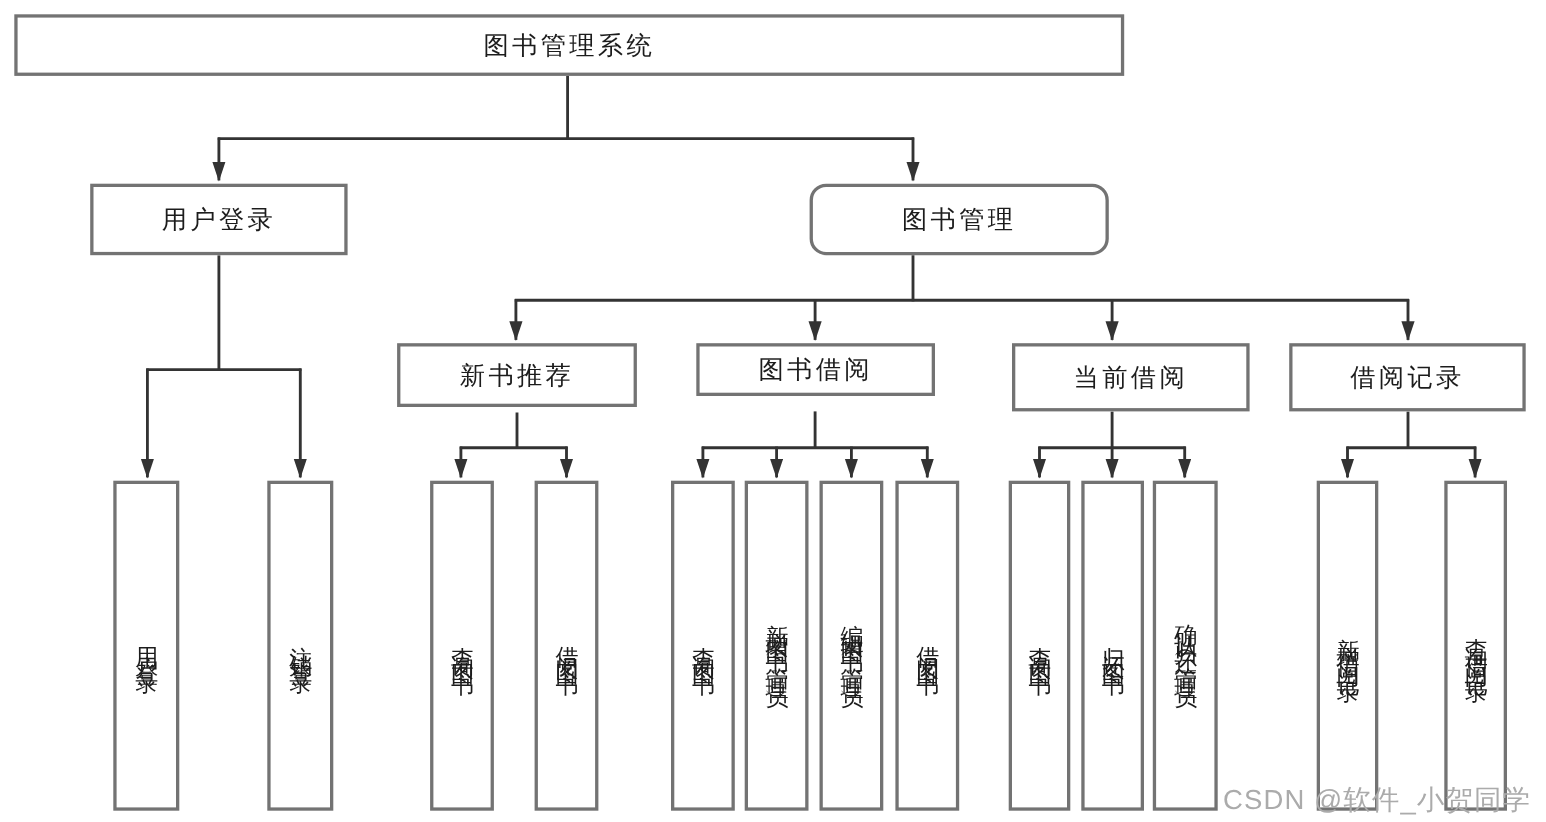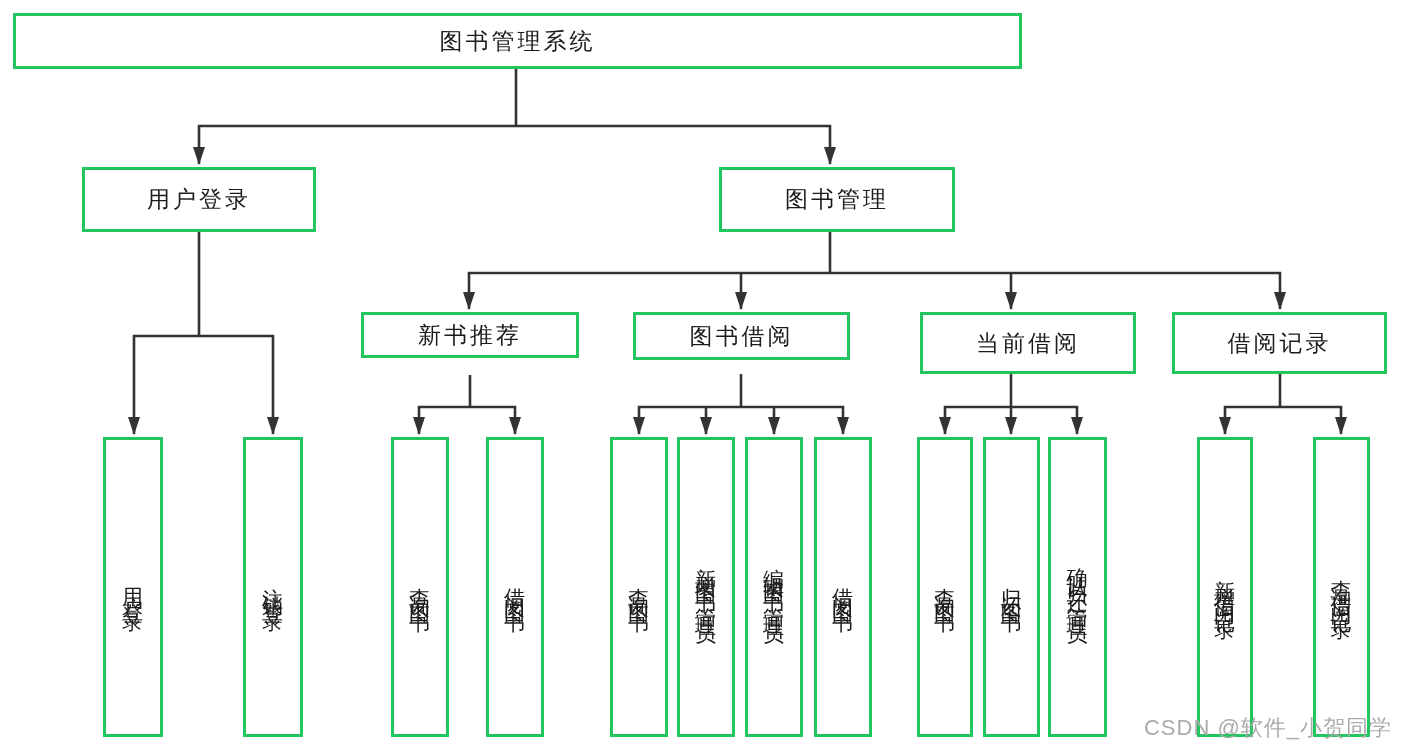--- a/index.html
+++ b/index.html
@@ -8,21 +8,21 @@
     width:1405px;height:747px;
     background:#ffffff;
     font-family:"Liberation Sans","DejaVu Sans",sans-serif;
     overflow:hidden;
   }
   .connectors{position:absolute;left:0;top:0;width:1405px;height:747px;}
   .node{
     position:absolute;
     box-sizing:border-box;
     background:#ffffff;
-    border:3px solid #22c55e;
+    border:3px solid #737373;
     color:#1c1c1c;
     display:flex;
     align-items:center;
     justify-content:center;
   }
   .hbox{
     font-size:23px;
     letter-spacing:3px;
     white-space:nowrap;
     line-height:1;
@@ -33,21 +33,21 @@
     text-orientation:mixed;
     font-size:21px;
     letter-spacing:8px;
     line-height:1;
     white-space:nowrap;
   }
   .watermark{
     position:absolute;
     right:13px;
     bottom:4px;
-    font-size:22px;
+    font-size:25px;
     letter-spacing:1px;
     color:#ababab;
     white-space:nowrap;
   }
 </style>
 </head>
 <body>
 
 <div class="stage">
 
@@ -102,23 +102,23 @@
       <line x1="1280" y1="374" x2="1280" y2="408"></line>
       <line x1="1224" y1="407" x2="1342" y2="407"></line>
       <line x1="1225" y1="406" x2="1225" y2="434" marker-end="url(#arrow)"></line>
       <line x1="1341" y1="406" x2="1341" y2="434" marker-end="url(#arrow)"></line>
     </g>
   </svg>
 
   <div class="node hbox" style="left:13px;top:13px;width:1009px;height:56px;">图书管理系统</div>
 
   <div class="node hbox" style="left:82px;top:167px;width:234px;height:65px;">用户登录</div>
-  <div class="node hbox" style="left:719px;top:167px;width:236px;height:65px;">图书管理</div>
+  <div class="node hbox" style="left:736px;top:167px;width:272px;height:65px;border-radius:15px;">图书管理</div>
 
-  <div class="node hbox" style="left:361px;top:312px;width:218px;height:46px;">新书推荐</div>
+  <div class="node hbox" style="left:361px;top:312px;width:218px;height:58px;">新书推荐</div>
   <div class="node hbox" style="left:633px;top:312px;width:217px;height:48px;">图书借阅</div>
   <div class="node hbox" style="left:903px;top:312px;width:216px;height:62px;margin-left:17px;">当前借阅</div>
   <div class="node hbox" style="left:1172px;top:312px;width:215px;height:62px;">借阅记录</div>
 
   <div class="node vbox" style="left:103px;width:60px;">
     <span class="vtext">用户登录</span>
   </div>
   <div class="node vbox" style="left:243px;width:60px;">
     <span class="vtext">注销登录</span>
   </div>

